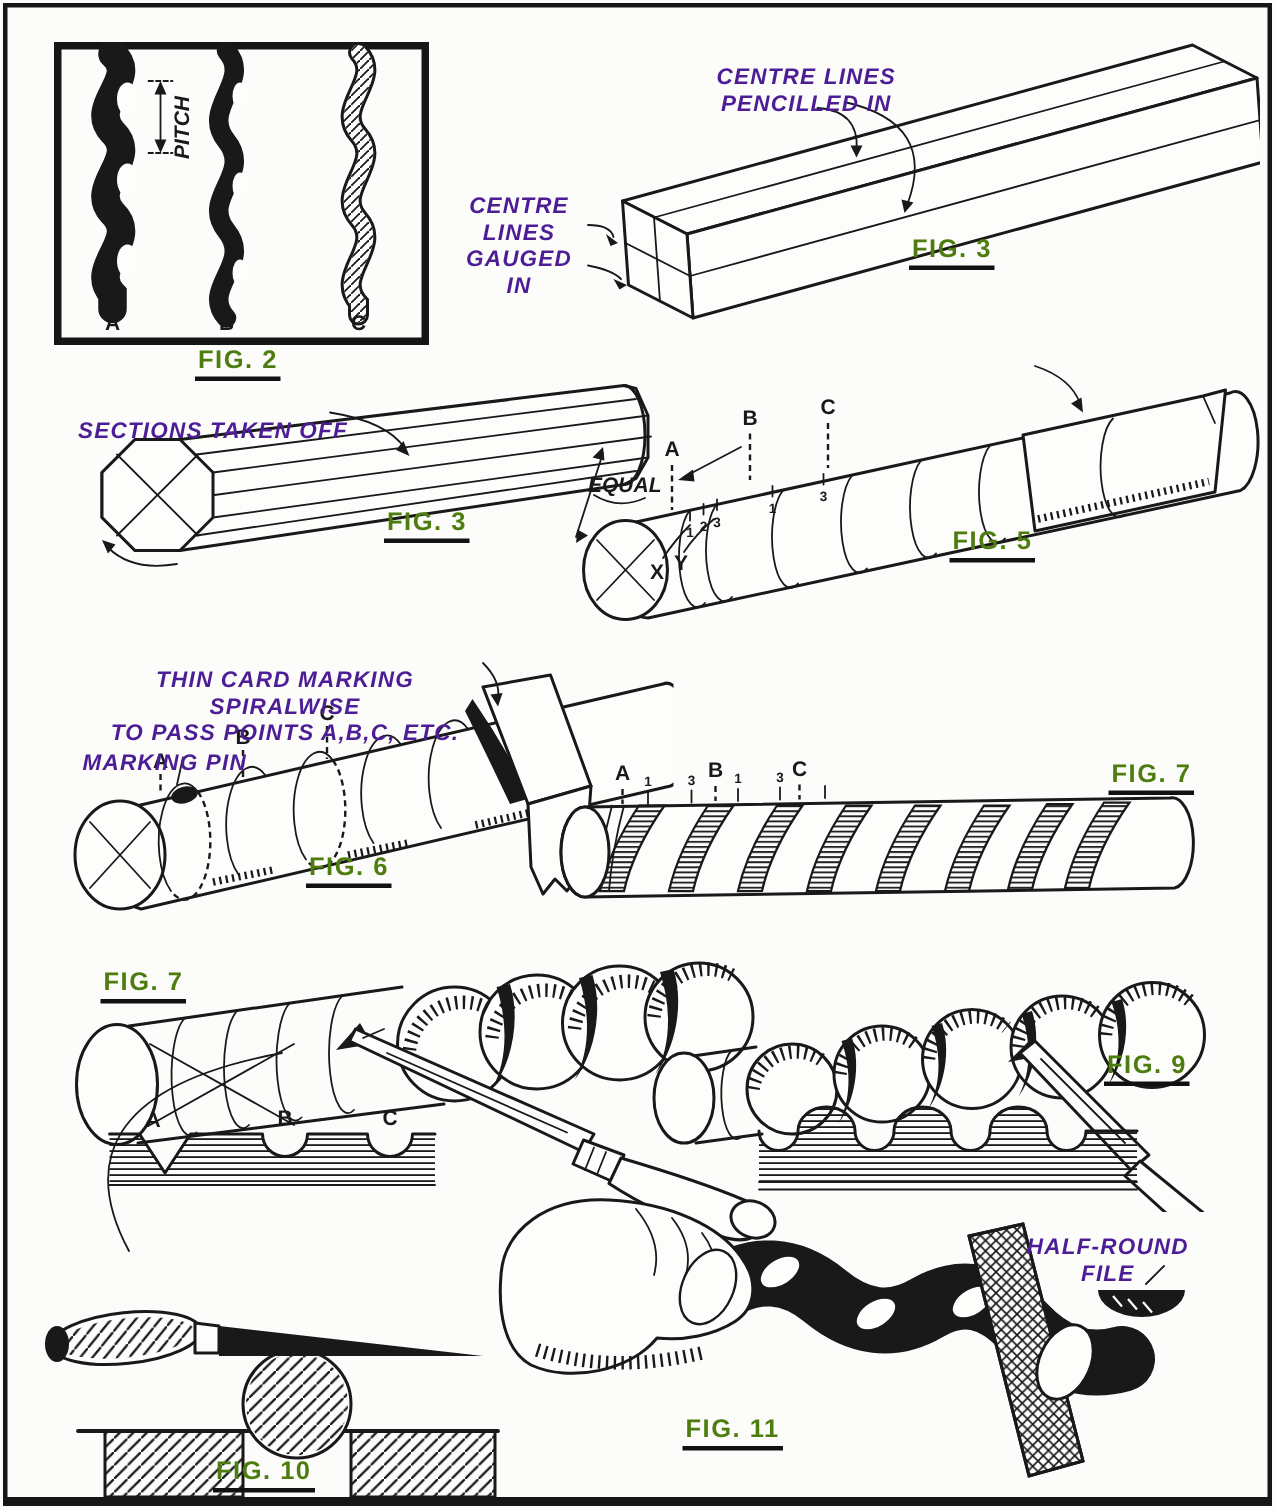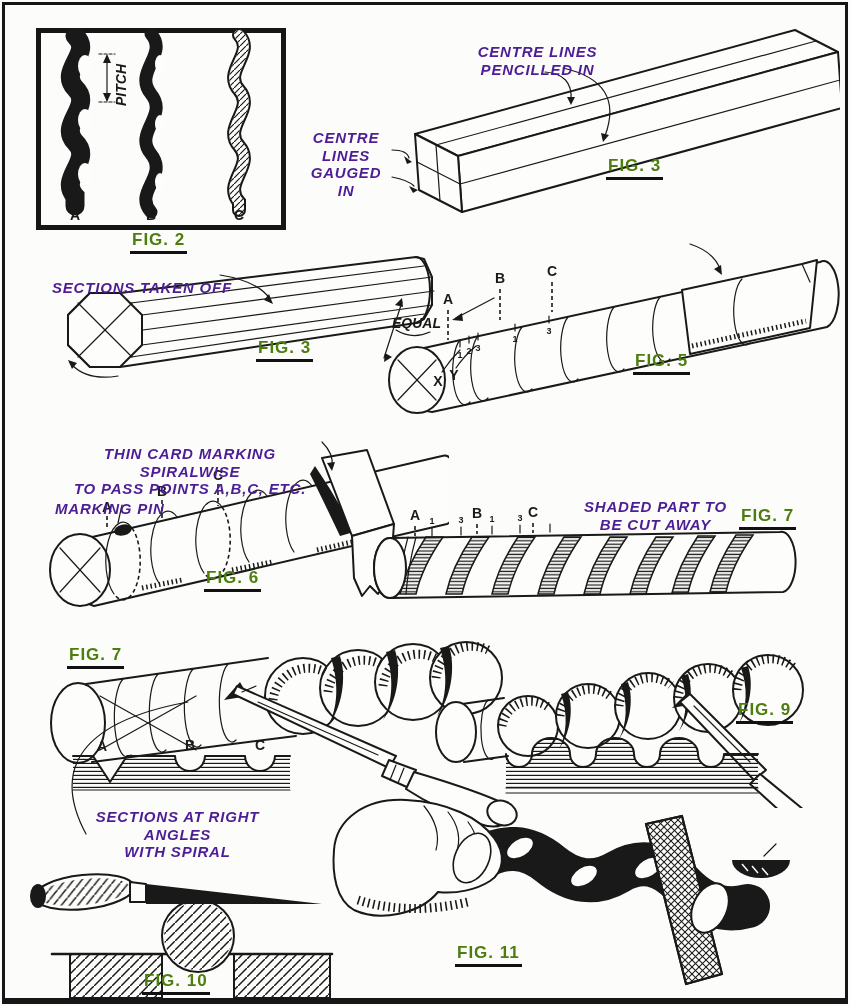--- a/index.html
+++ b/index.html
@@ -247,22 +247,20 @@
       <line class="thin" x1="182" y1="32" x2="182" y2="40"></line>
     </g>
     <text class="t" x="47" y="28" text-anchor="middle">A</text>
     <text class="t" x="109" y="26" text-anchor="middle">B</text>
     <text class="t" x="165" y="25" text-anchor="middle">C</text>
     <text class="tn" x="64" y="32" text-anchor="middle">1</text>
     <text class="tn" x="93" y="31" text-anchor="middle">3</text>
     <text class="tn" x="124" y="30" text-anchor="middle">1</text>
     <text class="tn" x="152" y="29" text-anchor="middle">3</text>
   </svg>
-  <div class="lbl c" style="left:578px;top:485px;width:155px">SHADED PART TO
-BE CUT AWAY</div>
   <div class="cap" style="left:739px;top:507px">FIG. 7</div>
 
   <svg class="art" style="left:28px;top:638px" width="600" height="205" viewBox="0 0 600 205">
     <defs>
       <pattern id="p8h" width="4" height="4" patternUnits="userSpaceOnUse">
         <line x1="0" y1="1.4" x2="4" y2="1.4" stroke="#191919" stroke-width="1.2"></line>
       </pattern>
     </defs>
     <g>
       <line class="s" x1="58" y1="46" x2="240" y2="20"></line>
@@ -301,22 +299,20 @@
     <g>
       <path d="M45,118 H65 L82,144 L99,118 H147 A15,15 0 0 0 177,118 H217 A15,15 0 0 0 247,118 H262 L262,152 L45,152 Z" fill="url(#p8h)" stroke="none"></path>
       <path class="s" d="M45,118 H65 L82,144 L99,118 H147 A15,15 0 0 0 177,118 H217 A15,15 0 0 0 247,118 H262"></path>
       <line class="thin" x1="45" y1="152" x2="262" y2="152"></line>
     </g>
     <text class="t" x="74" y="113" text-anchor="middle">A</text>
     <text class="t" x="162" y="112" text-anchor="middle">B</text>
     <text class="t" x="232" y="112" text-anchor="middle">C</text>
   </svg>
   <div class="cap" style="left:67px;top:646px">FIG. 7</div>
-  <div class="lbl c" style="left:60px;top:795px;width:235px">SECTIONS AT RIGHT ANGLES
-WITH SPIRAL</div>
 
   <svg class="art" style="left:428px;top:638px" width="405" height="170" viewBox="0 0 405 170">
     <defs>
       <pattern id="p9h" width="4" height="4" patternUnits="userSpaceOnUse">
         <line x1="0" y1="1.4" x2="4" y2="1.4" stroke="#191919" stroke-width="1.2"></line>
       </pattern>
     </defs>
     <g>
       <line class="s" x1="34" y1="66" x2="76" y2="60"></line>
       <line class="s" x1="36" y1="124" x2="80" y2="118"></line>
@@ -402,14 +398,16 @@
     </g>
     <ellipse cx="382" cy="130" rx="17" ry="26" transform="rotate(24 382 130)" fill="#fdfdfb" stroke="#191919" stroke-width="2"></ellipse>
     <g>
       <path class="f" d="M404,82 L462,82 A29,18 0 0 1 404,82 Z"></path>
       <line x1="414" y1="86" x2="420" y2="93" stroke="#fdfdfb" stroke-width="1.5"></line>
       <line x1="424" y1="88" x2="430" y2="95" stroke="#fdfdfb" stroke-width="1.5"></line>
       <line x1="434" y1="90" x2="440" y2="97" stroke="#fdfdfb" stroke-width="1.5"></line>
       <line class="thin" x1="448" y1="66" x2="436" y2="78"></line>
     </g>
   </svg>
+  <div class="lbl c" style="left:676px;top:810px;width:125px">HALF-ROUND
+FILE</div>
   <div class="cap" style="left:455px;top:944px">FIG. 11</div>
 </div>
 
 </body></html>

